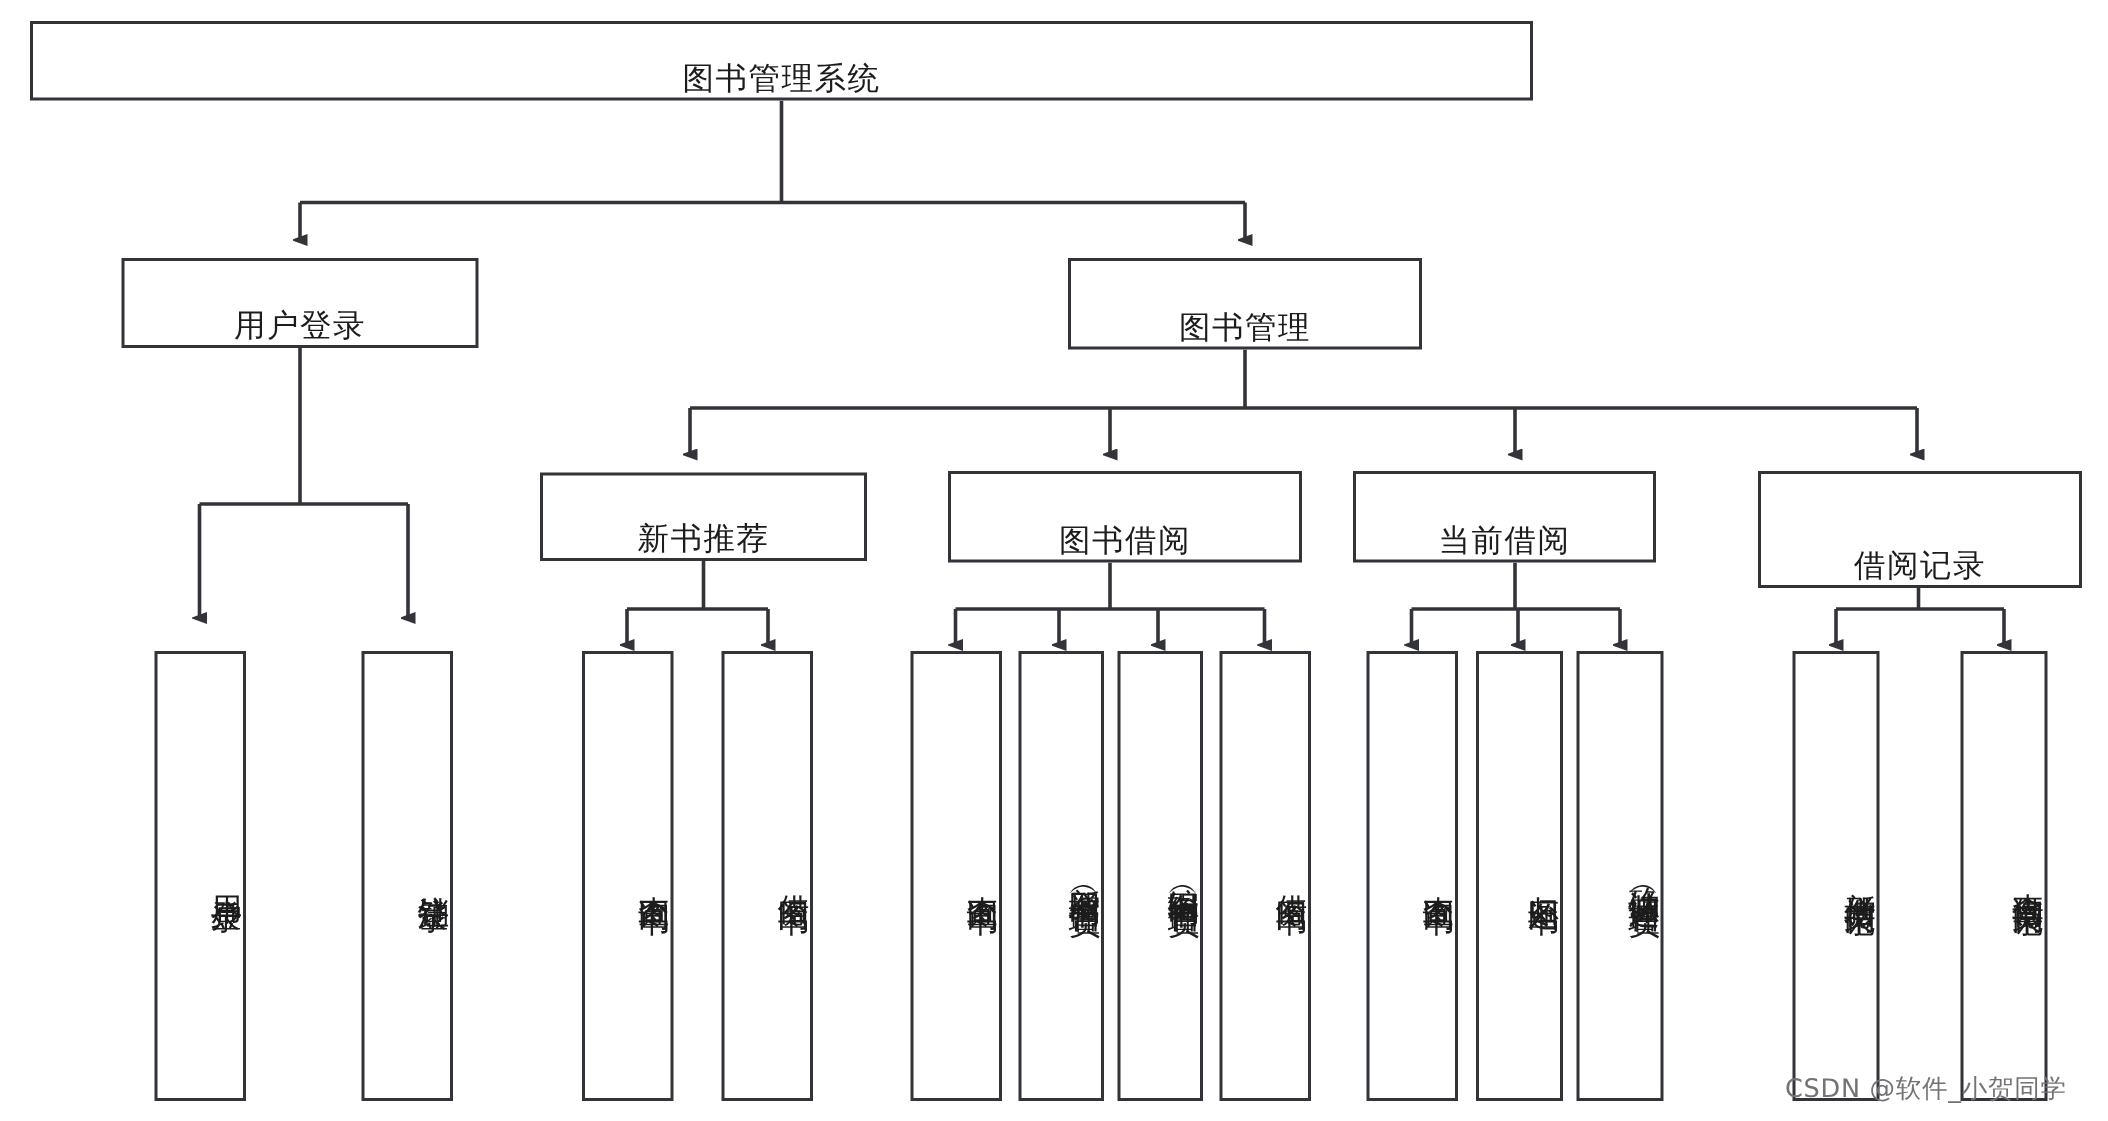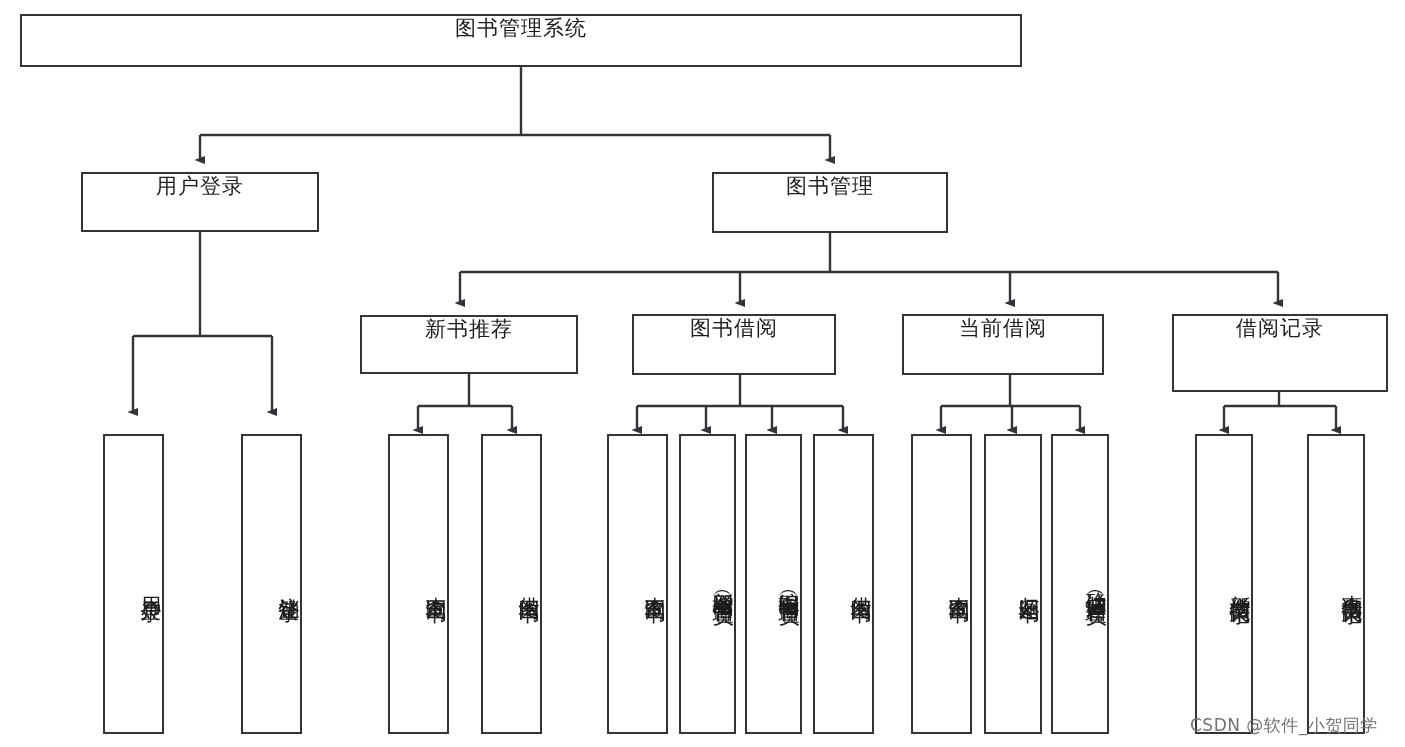--- a/index.html
+++ b/index.html
@@ -16,21 +16,21 @@
     height: 747px;
     background: #ffffff;
     overflow: hidden;
   }
   .node {
     position: absolute;
     box-sizing: border-box;
     border: 2px solid #33333a;
     background: #ffffff;
     display: flex;
-    align-items: flex-start;
+    align-items: flex-end;
     justify-content: center;
     color: #1c1c1c;
   }
   .node-h {
     font-size: 21px;
     letter-spacing: 1px;
     line-height: 1.2;
   }
   .node-v {
     writing-mode: vertical-rl;
@@ -129,21 +129,21 @@
   <div class="node node-h" style="left:81px; top:172px; width:238px; height:60px;">
     <span>用户登录</span>
   </div>
   <div class="node node-h" style="left:360px; top:315px; width:218px; height:59px;">
     <span>新书推荐</span>
   </div>
 
   <div class="node node-h" style="left:712px; top:172px; width:236px; height:61px;">
     <span>图书管理</span>
   </div>
-  <div class="node node-h" style="left:632px; top:314px; width:204px; height:61px;">
+  <div class="node node-h" style="left:632px; top:314px; width:236px; height:61px;">
     <span>图书借阅</span>
   </div>
   <div class="node node-h" style="left:902px; top:314px; width:202px; height:61px;">
     <span>当前借阅</span>
   </div>
   <div class="node node-h" style="left:1172px; top:314px; width:216px; height:78px;">
     <span>借阅记录</span>
   </div>
 
   <div class="node node-v" style="left:103px; top:434px; width:61px; height:300px;">

